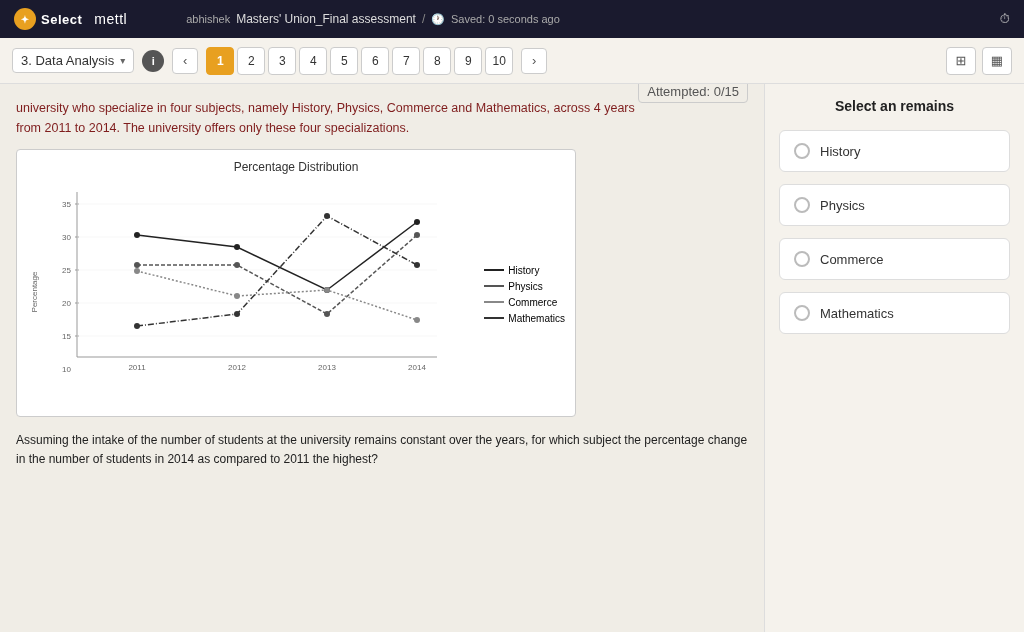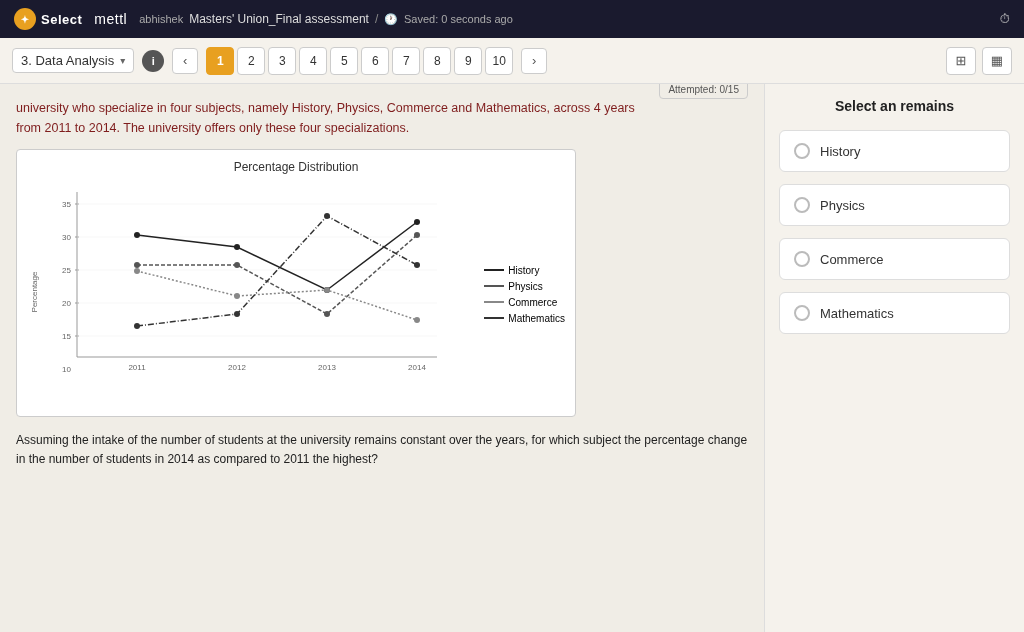--- a/index.html
+++ b/index.html
@@ -33,20 +33,21 @@
     .topbar-brand {
       font-size: 13px; font-weight: bold; color: white; letter-spacing: 0.5px;
     }
     .topbar-center {
       flex: 1;
       display: flex;
       align-items: center;
       gap: 6px;
       font-size: 12px;
       color: #ccc;
+      margin-left: 47px;
     }
     .topbar-user { font-size: 11px; color: #aaa; }
     .topbar-path { color: #ddd; font-size: 12px; }
     .topbar-sep { color: #888; }
     .topbar-saved { font-size: 11px; color: #aaa; }
     .topbar-right { margin-left: auto; }
 
     
     .toolbar {
       background: #f5f2ec;
@@ -132,21 +133,21 @@
       font-size: 12.5px;
       color: #7f1d1d;
       line-height: 1.6;
       margin-bottom: 11px;
     }
     .attempted-badge {
       background: #f0ede6;
       border: 1px solid #ccc;
       border-radius: 4px;
       padding: 3px 8px;
-      font-size: 10px;
+      font-size: 13px;
       color: #555;
       display: inline-block;
       margin-bottom: 8px;
       float: right;
       margin-top: -18px;
     }
 
     
     .chart-container {
       background: white;

